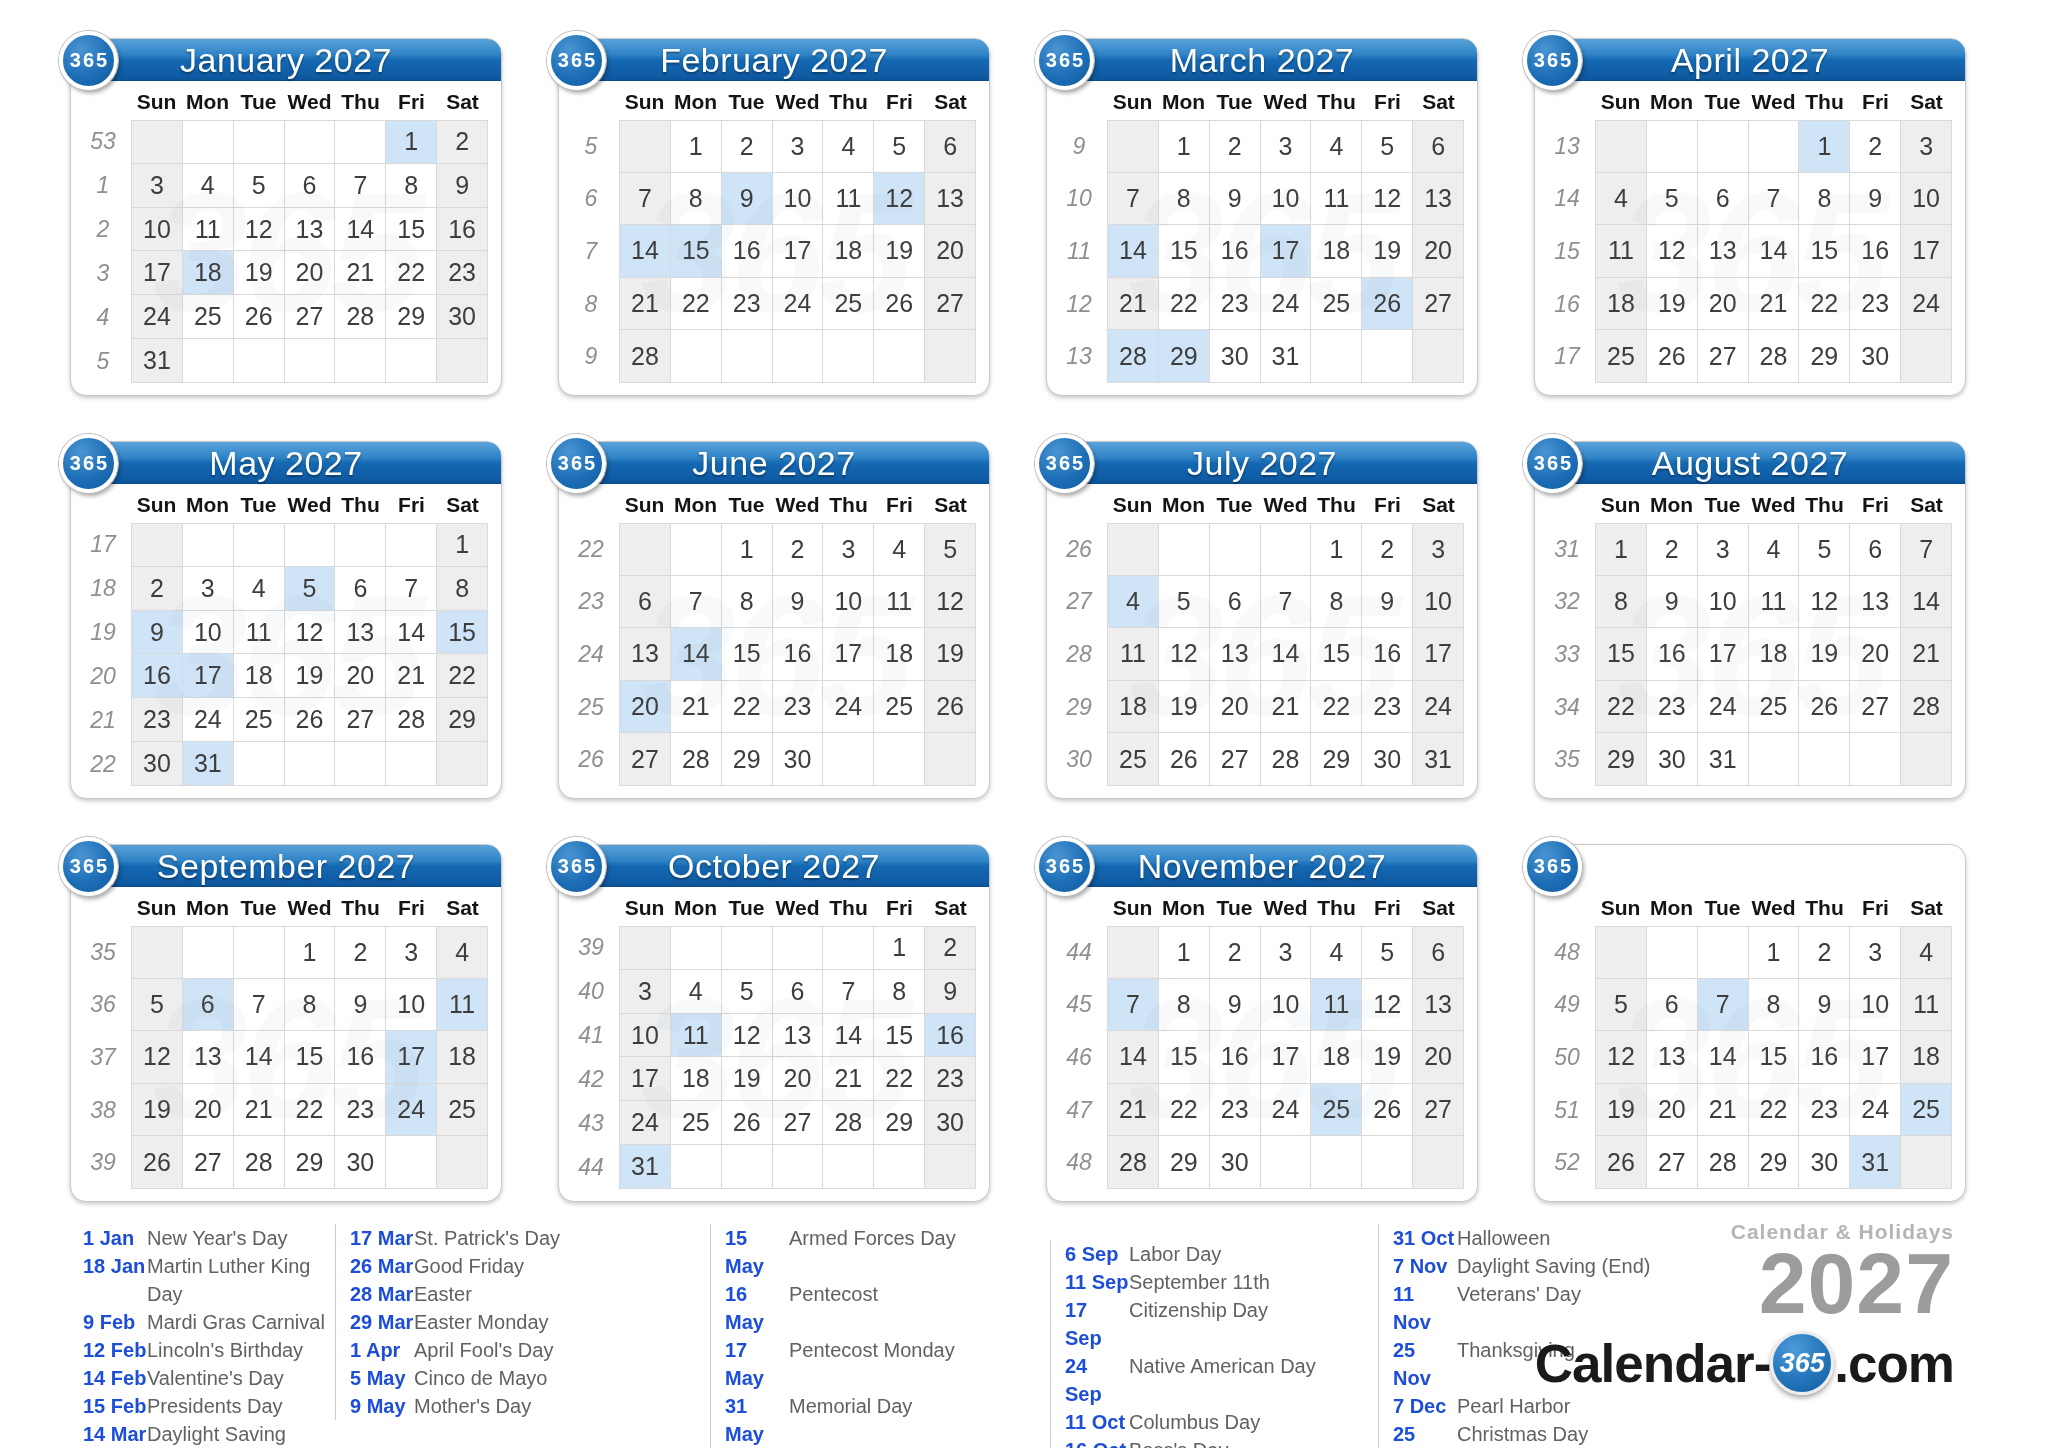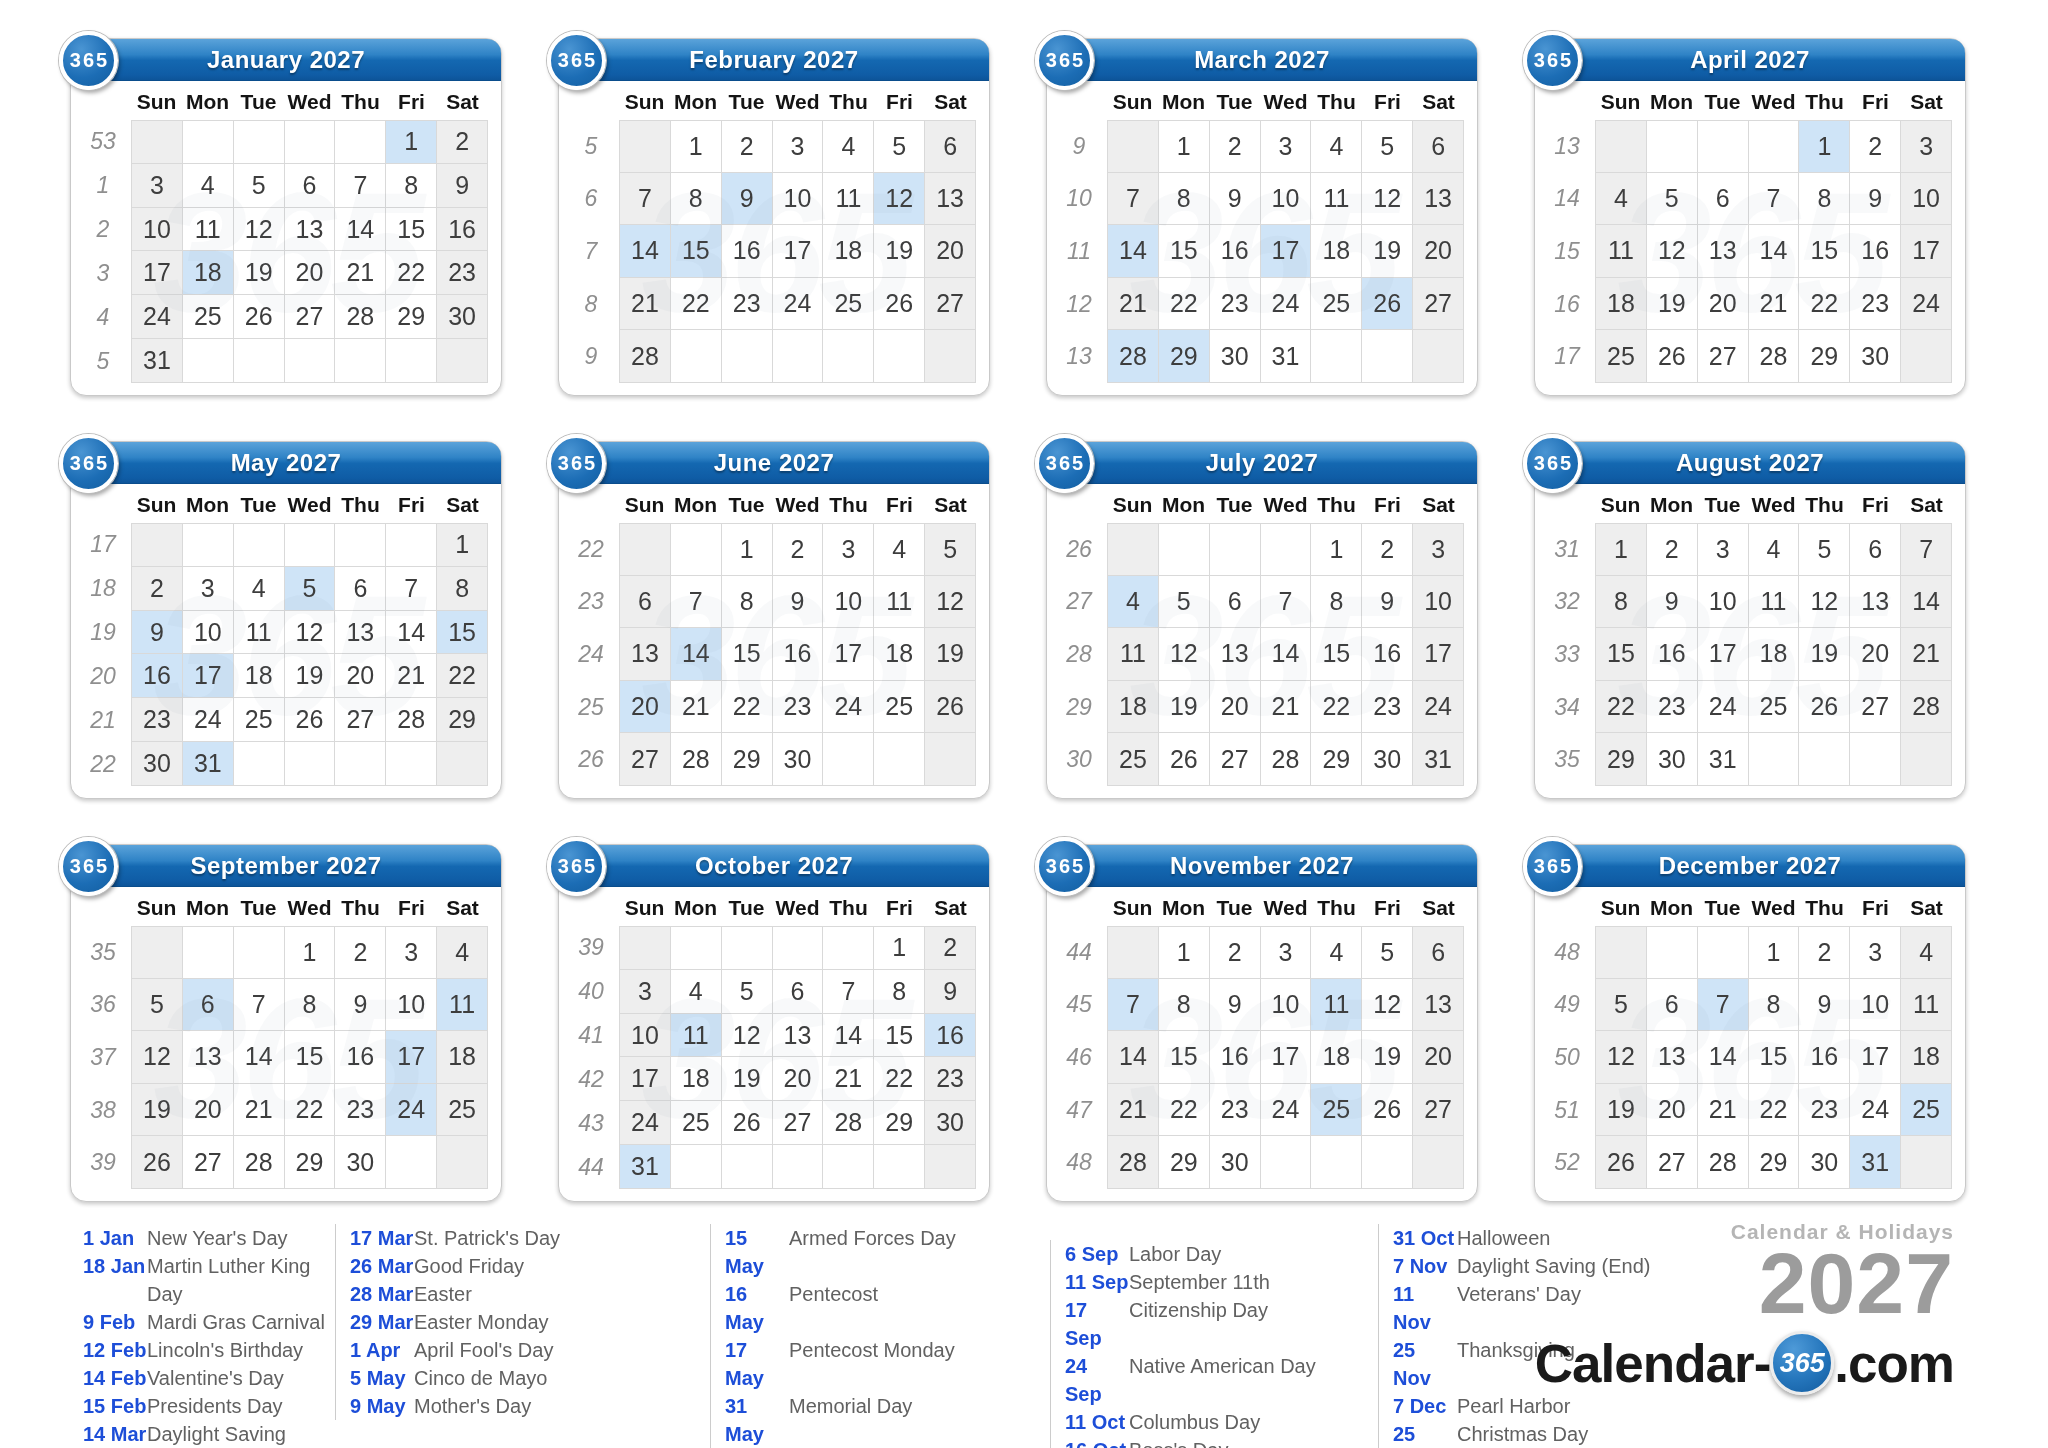--- a/index.html
+++ b/index.html
@@ -17,21 +17,21 @@
     background: #fff; border: 1px solid #c9c9c9; border-radius: 16px;
     box-shadow: 0 2px 4px rgba(0,0,0,.22);
   }
   .m-header {
     position: relative; height: 42px; border-radius: 14px 14px 0 0;
     background: linear-gradient(180deg, #5ba3da 0%, #2f83c6 38%, #1468b1 52%, #0f5ca5 88%, #0d5499 100%);
     border-bottom: 1px solid #0a4d8c;
     display: flex; align-items: center; justify-content: center;
   }
   .m-title {
-    color: #fff; font-size: 24px; font-weight: bold; letter-spacing: .5px;
+    color: #fff; font-size: 34px; font-weight: normal; letter-spacing: .5px;
     text-shadow: 0 2px 2px rgba(0,0,0,.35); line-height: 42px;
   }
   .badge {
     position: absolute; left: -12px; top: -8px; width: 59px; height: 59px; z-index: 5;
     border-radius: 50%; border: 4px solid #fff;
     background: radial-gradient(circle at 36% 28%, #4a95d3 0%, #1c6db5 58%, #125d9f 100%);
     box-shadow: 0 0 0 1px #bdbdbd, 2px 3px 4px rgba(0,0,0,.35);
     color: #fff; font-size: 20px; font-weight: bold; letter-spacing: 2px;
     display: flex; align-items: center; justify-content: center; padding-left: 2px;
   }
@@ -904,23 +904,20 @@
               <div class="dcell"></div>
               <div class="dcell"></div>
               <div class="dcell"></div>
               <div class="dcell we"></div>
             </div>
           </div>
         </div>
       </section>
       <section class="month">
         <div class="badge">365</div>
-        <div class="m-header">
-          <div class="m-title">December 2027</div>
-        </div>
         <div class="m-body">
           <div class="wm">365</div>
           <div class="dhead">
             <div class="wnum"></div>
             <div class="dh">Sun</div>
             <div class="dh">Mon</div>
             <div class="dh">Tue</div>
             <div class="dh">Wed</div>
             <div class="dh">Thu</div>
             <div class="dh">Fri</div>

